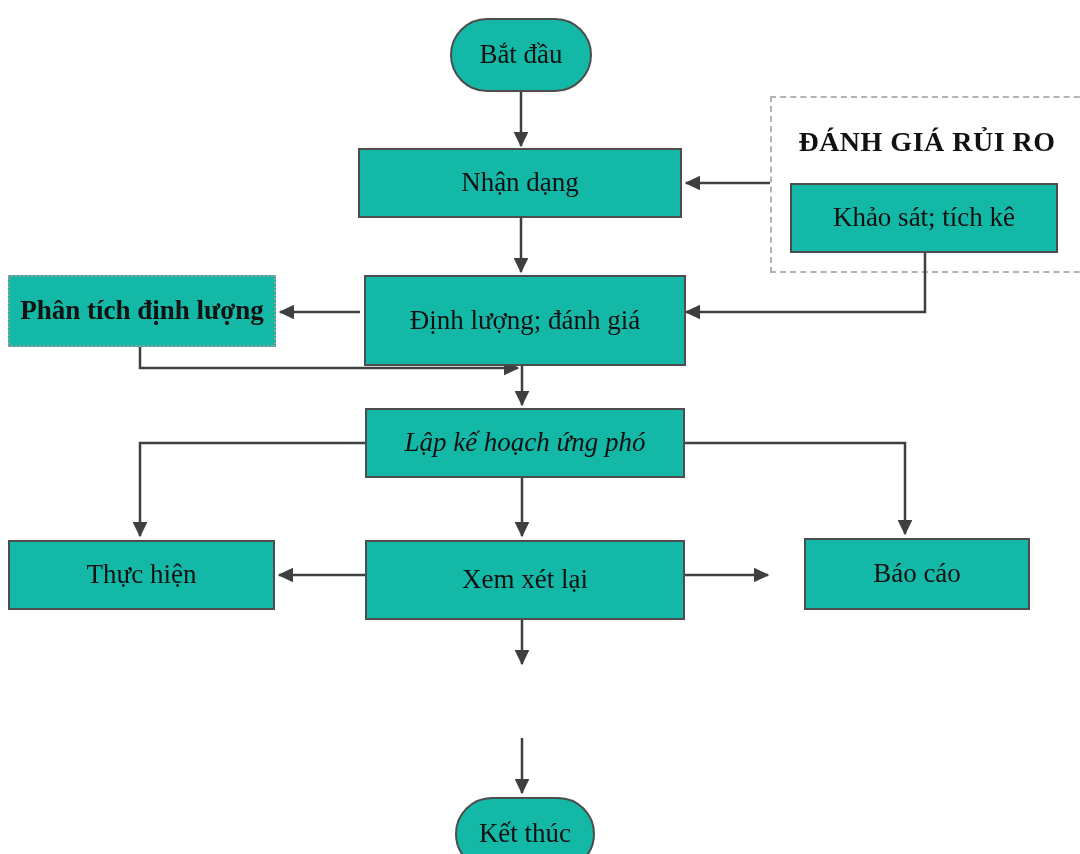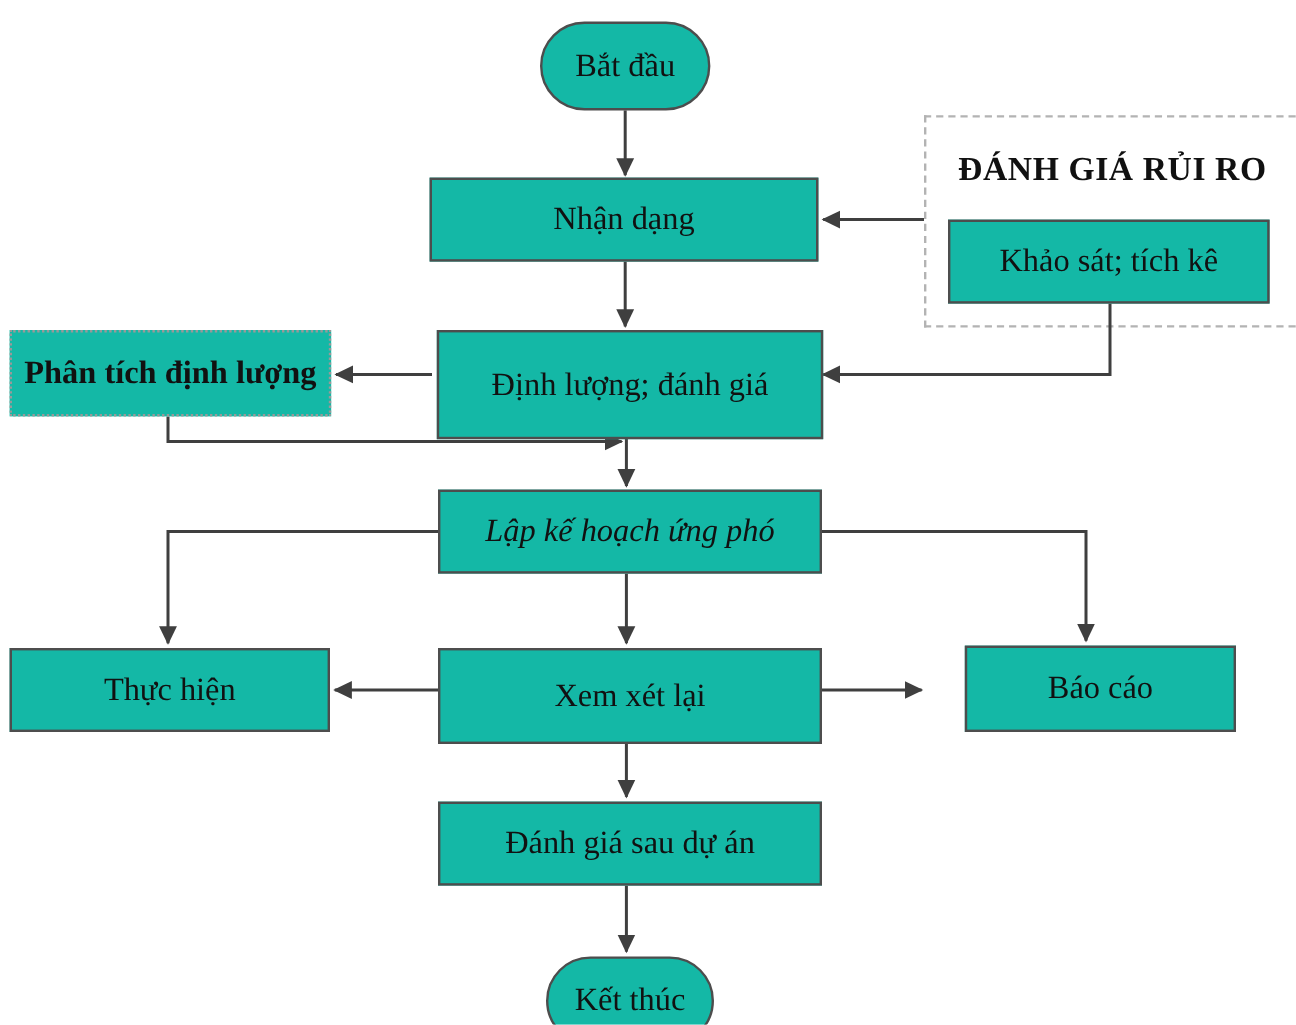--- a/index.html
+++ b/index.html
@@ -101,17 +101,16 @@
   <div class="node dotted" style="left:8px; top:275px; width:268px; height:72px;">Phân tích định lượng</div>
 
   <div class="node" style="left:365px; top:408px; width:320px; height:70px;font-style:italic;">Lập kế hoạch ứng phó</div>
 
   <div class="node" style="left:8px; top:540px; width:267px; height:70px;">Thực hiện</div>
 
   <div class="node" style="left:365px; top:540px; width:320px; height:80px;">Xem xét lại</div>
 
   <div class="node" style="left:804px; top:538px; width:226px; height:72px;">Báo cáo</div>
 
-  <div class="node" style="left:365px; top:668px; width:320px; height:70px;">Đánh giá sau dự án</div>
 
   <div class="node terminal" style="left:455px; top:797px; width:140px; height:74px;">Kết thúc</div>
 
 </div>
 
 </body></html>

